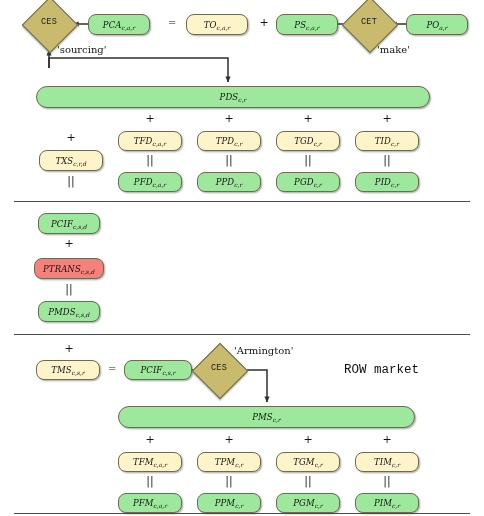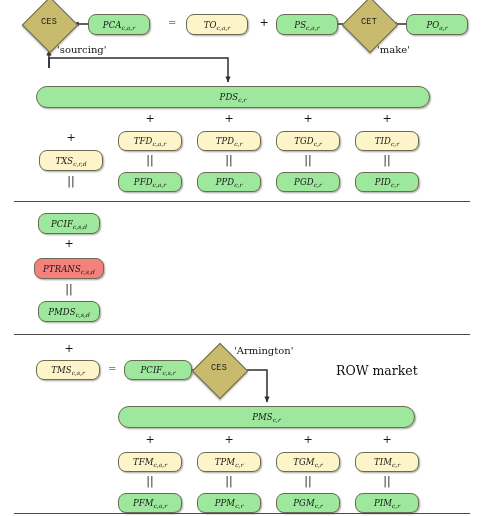--- a/index.html
+++ b/index.html
@@ -200,21 +200,21 @@
   <div class="node red" style="left:34px;top:258px;width:70px;height:21px;">
     <span><i>PTRANS</i><sub>c,s,d</sub></span>
   </div>
   <div class="op" style="left:34px;top:282px;width:70px;">||</div>
   <div class="node green" style="left:38px;top:301px;width:62px;height:21px;">
     <span><i>PMDS</i><sub>c,s,d</sub></span>
   </div>
 
   <div class="rule" style="left:14px;top:334px;width:456px;"></div>
 
-  <div class="section-title" style="left:336px;top:363px;">ROW market</div>
+  <div class="section-title" style="left:344px;top:363px;font-family:Liberation Mono, monospace;">ROW market</div>
 
   <div class="op" style="left:34px;top:342px;width:70px;">+</div>
   <div class="node cream" style="left:36px;top:360px;width:64px;height:20px;">
     <span><i>TMS</i><sub>c,s,r</sub></span>
   </div>
   <div class="op op-eq" style="left:102px;top:363px;width:20px;">=</div>
   <div class="node green" style="left:124px;top:360px;width:68px;height:20px;">
     <span><i>PCIF</i><sub>c,s,r</sub></span>
   </div>
 

